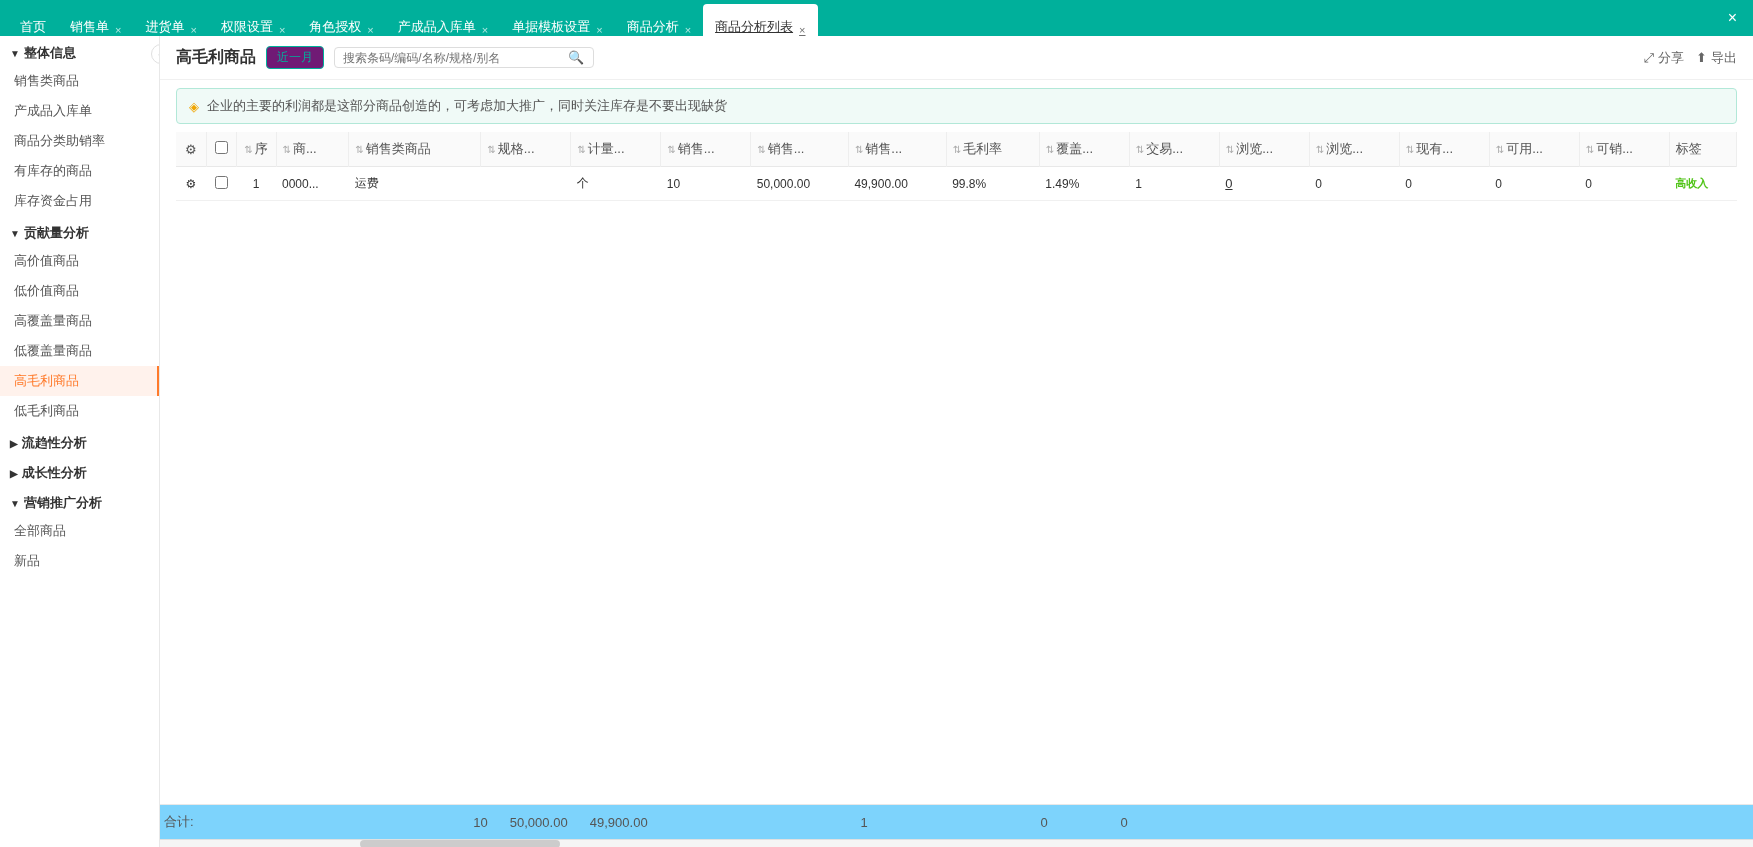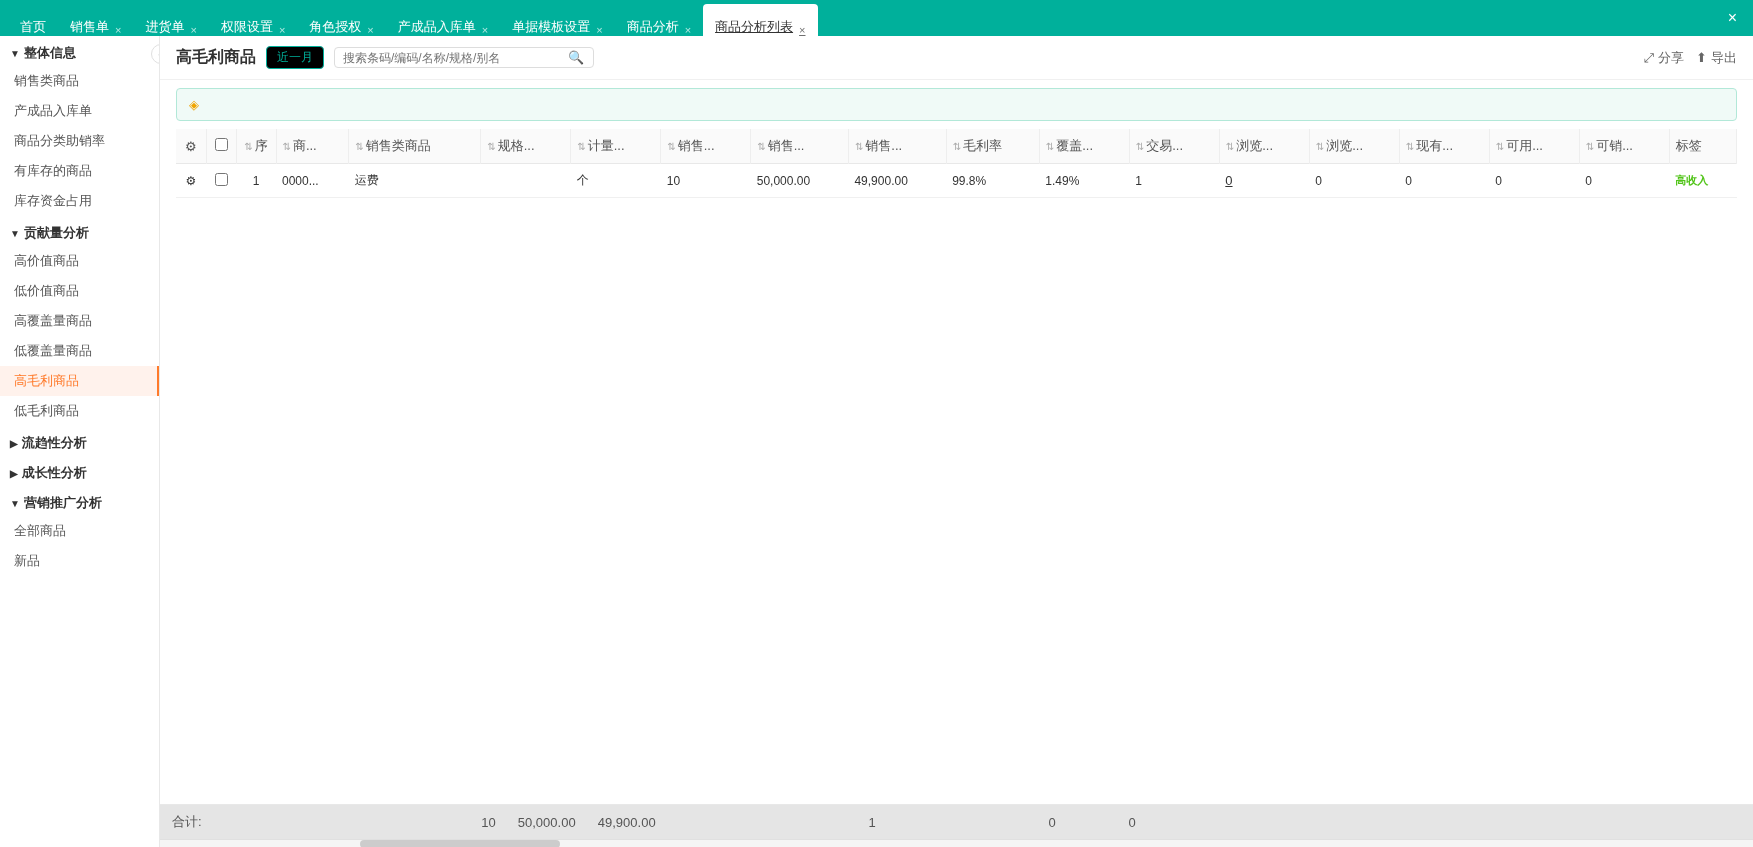--- a/index.html
+++ b/index.html
@@ -115,21 +115,21 @@
       padding: 10px 16px;
       border-bottom: 1px solid #f0f0f0;
       gap: 10px;
     }
     .content-title {
       font-size: 16px;
       font-weight: bold;
       color: #333;
     }
     .filter-btn {
-      background: #000000;
+      background: #701a75;
       color: #00b09b;
       border: 1px solid #00b09b;
       border-radius: 4px;
       padding: 2px 10px;
       cursor: pointer;
       font-size: 12px;
     }
     .search-box {
       display: flex;
       align-items: center;
@@ -215,23 +215,23 @@
       font-size: 11px;
       font-weight: bold;
     }
     .col-number { width: 40px; text-align: center; }
     .col-checkbox { width: 30px; text-align: center; }
     .col-settings { width: 30px; text-align: center; }
     .underline-link { text-decoration: underline; cursor: pointer; color: #333; }
 
     
     .footer-bar {
-      background: #e5e5e5;
+      background: #7dd3fc;
       border-top: 1px solid #e8e8e8;
-      padding: 8px 12px;
+      padding: 8px 4px;
       display: flex;
       align-items: center;
       font-size: 12px;
       color: #555;
       flex-shrink: 0;
     }
     .footer-label { margin-right: 20px; }
     .footer-values {
       display: flex;
       gap: 0;
@@ -384,20 +384,21 @@
         </div>
         <div class="action-btn">
           <span>⬆</span>
           <span>导出</span>
         </div>
       </div>
     </div>
 
     <div class="info-banner">
       <span class="info-icon">◈</span>
+      <span>企业的主要的利润都是这部分商品创造的，可考虑加大推广，同时关注库存是不要出现缺货</span>
     </div>
 
     <div class="table-container">
       <table>
         <thead>
           <tr>
             <th class="col-settings">
               <span>⚙</span>
             </th>
             <th class="col-checkbox">

